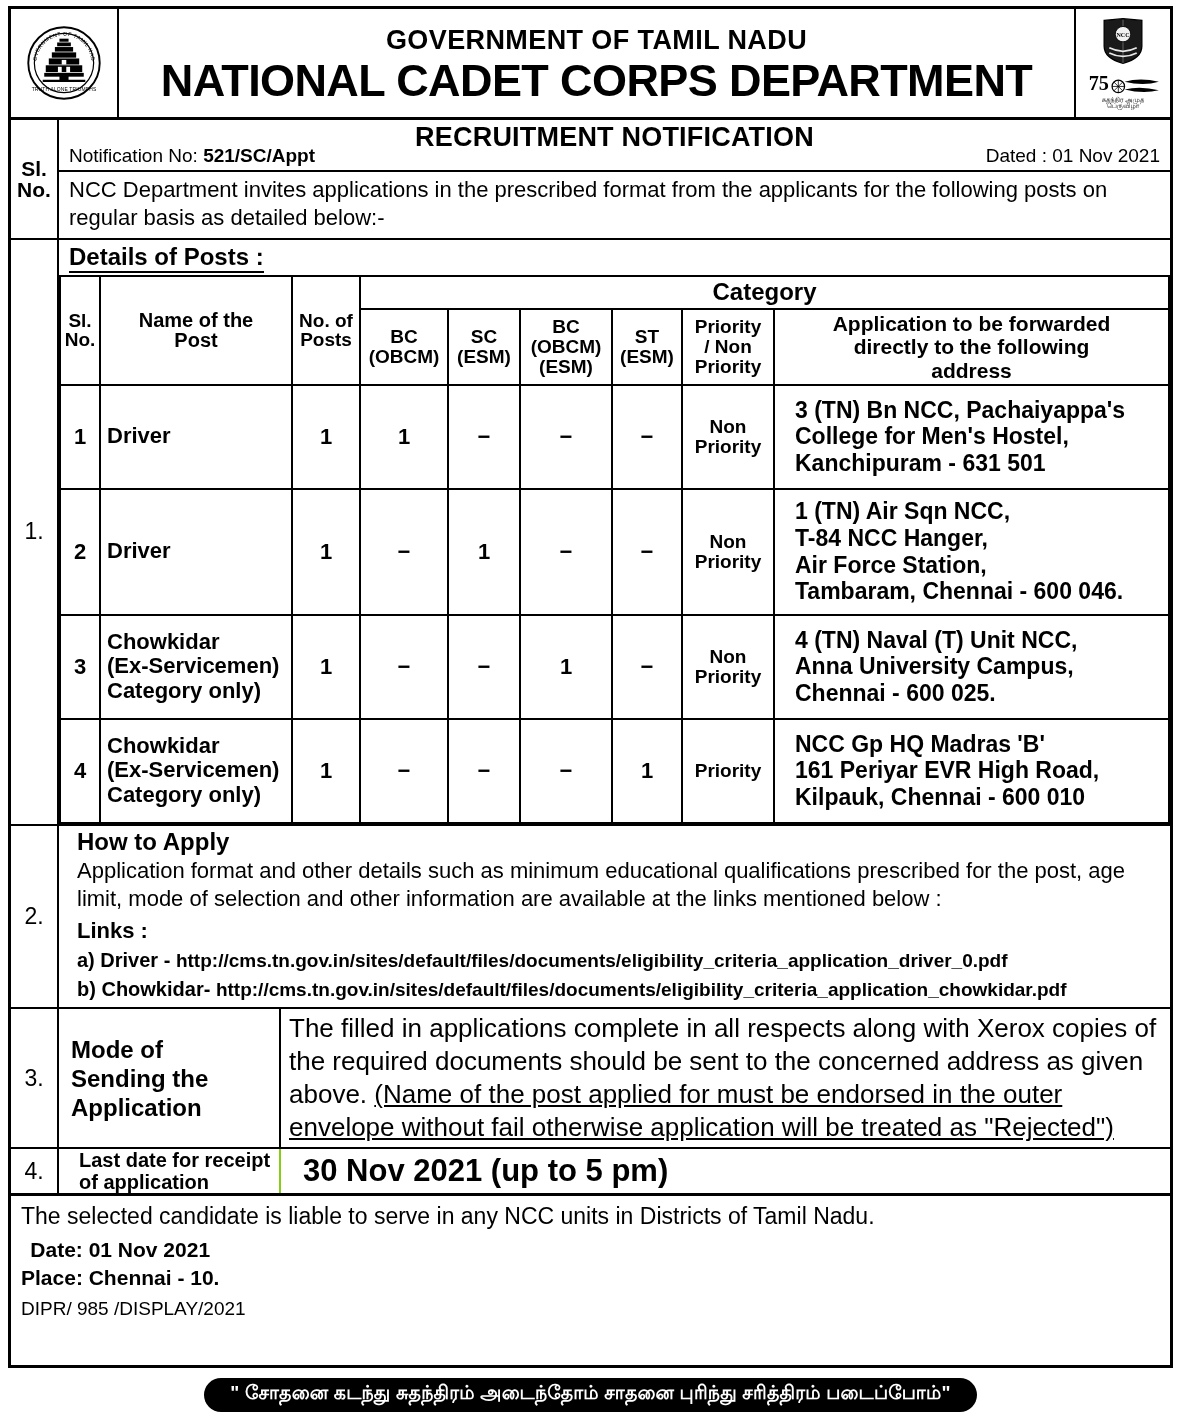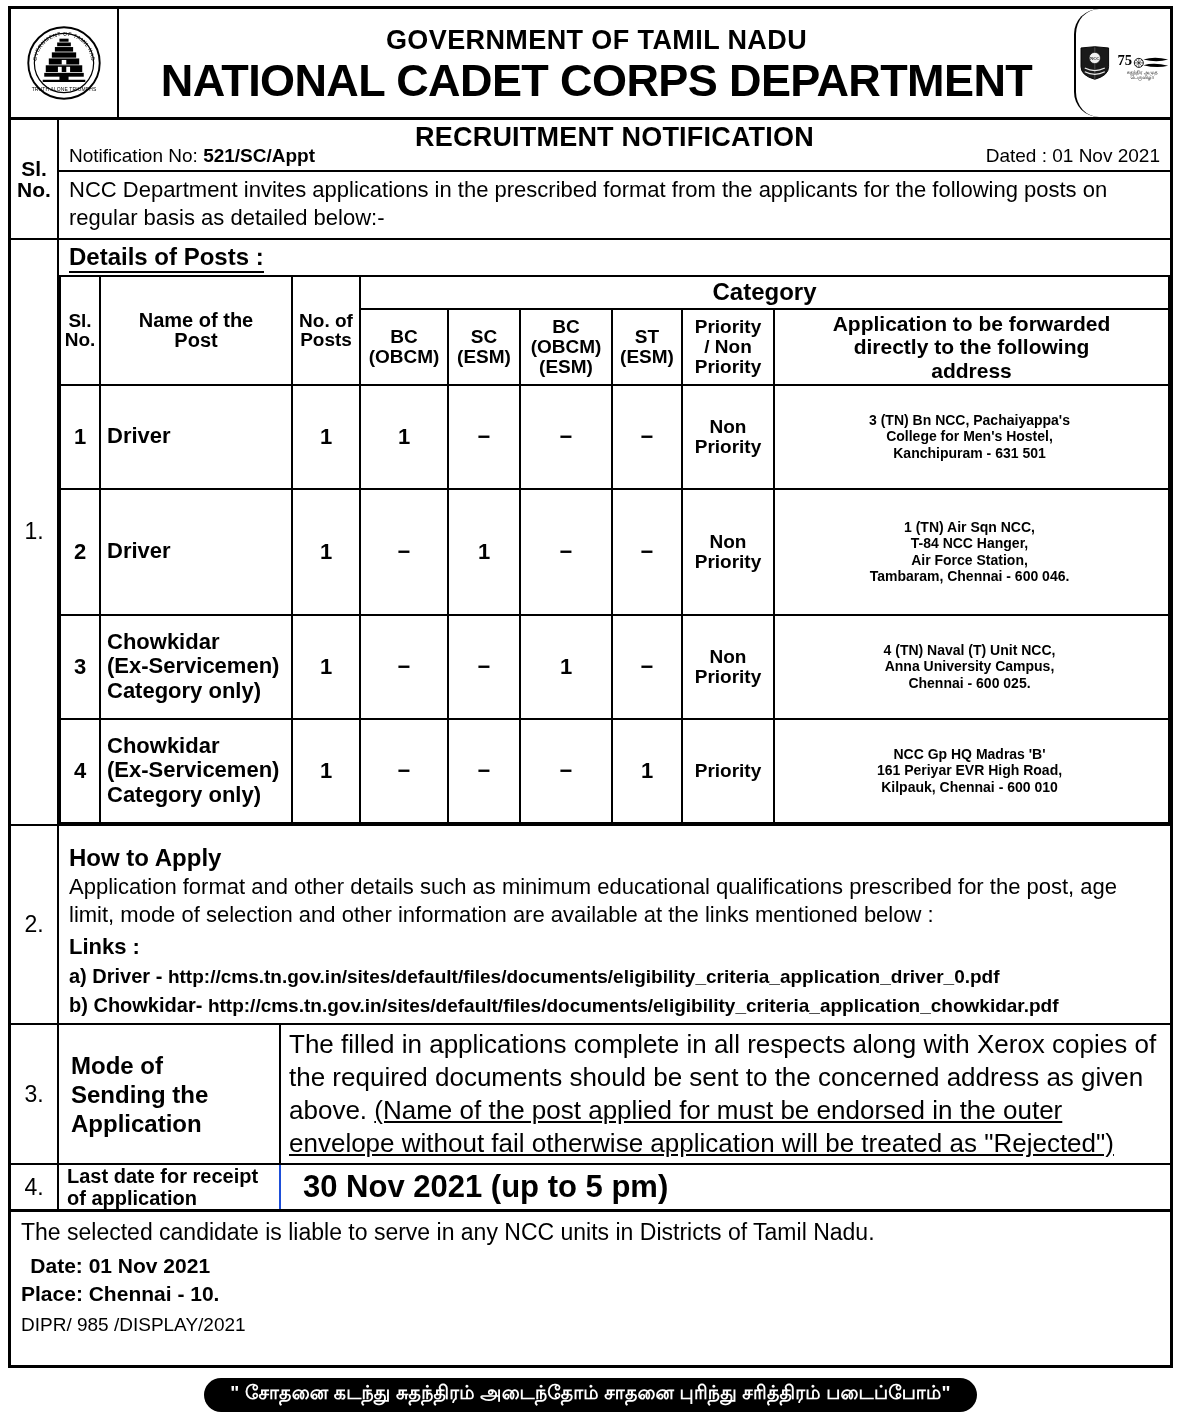--- a/index.html
+++ b/index.html
@@ -54,22 +54,21 @@
     box-sizing: border-box;
   }
   .crest-cell-right {
     width: 96px;
     border-right: none;
     border-left: 2px solid #000;
     display: flex;
     align-items: center;
     justify-content: center;
     box-sizing: border-box;
-    flex-direction: row;
-    border-radius: 25px;
+    flex-direction: column;
   }
   .title-cell {
     flex: 1;
     display: flex;
     flex-direction: column;
     align-items: center;
     justify-content: center;
     padding-top: 4px;
     box-sizing: border-box;
   }
@@ -199,39 +198,39 @@
     text-align: left;
     font-size: 22px;
     line-height: 1.12;
     padding-left: 6px;
   }
   table.posts td.prio {
     font-size: 19px;
     line-height: 1.05;
   }
   table.posts td.addr {
-    text-align: center;
-    font-size: 14px;
+    text-align: left;
+    font-size: 23px;
     line-height: 1.16;
-    padding: 2px 4px 2px 0;
+    padding: 2px 4px 2px 20px;
   }
   table.posts td.slnum { font-size: 22px; }
 
   .col-sl   { width: 40px; }
   .col-name { width: 192px; }
   .col-posts{ width: 68px; }
   .col-c1   { width: 88px; }
   .col-c2   { width: 72px; }
   .col-c3   { width: 92px; }
   .col-c4   { width: 70px; }
   .col-prio { width: 92px; }
 
   
   .apply-row { border-bottom: 2px solid #000; box-sizing: border-box; }
-  .apply-body { padding: 2px 8px 6px 10px; margin-top: 16px; }
+  .apply-body { padding: 2px 8px 6px 18px; }
   .apply-title { font-size: 24px; font-weight: bold; line-height: 1.2; }
   .apply-text { font-size: 22px; line-height: 1.26; margin-top: 1px; }
   .links-label { font-size: 22px; font-weight: bold; margin-top: 5px; }
   .link-line { font-size: 20px; font-weight: bold; margin-top: 4px; line-height: 1.2; }
   .link-line .url { font-size: 19px; font-weight: bold; }
 
   
   .mode-row { border-bottom: 2px solid #000; box-sizing: border-box; display: flex; }
   .mode-label {
     width: 222px;
@@ -252,25 +251,25 @@
     line-height: 1.26;
     box-sizing: border-box;
   }
   .mode-text .under { text-decoration: underline; }
 
   
   .last-row { border-bottom: 3px solid #000; box-sizing: border-box; display: flex; }
   .last-label {
     width: 222px;
     min-width: 222px;
-    border-right: 2px solid #1d4ed8;
-    box-sizing: border-box;
-    display: flex;
-    align-items: center;
-    padding-left: 8px;
+    border-right: 2px solid #84cc16;
+    box-sizing: border-box;
+    display: flex;
+    align-items: center;
+    padding-left: 20px;
     font-size: 20px;
     font-weight: bold;
     line-height: 1.1;
   }
   .last-value {
     flex: 1;
     display: flex;
     align-items: center;
     padding-left: 22px;
     font-size: 31px;

